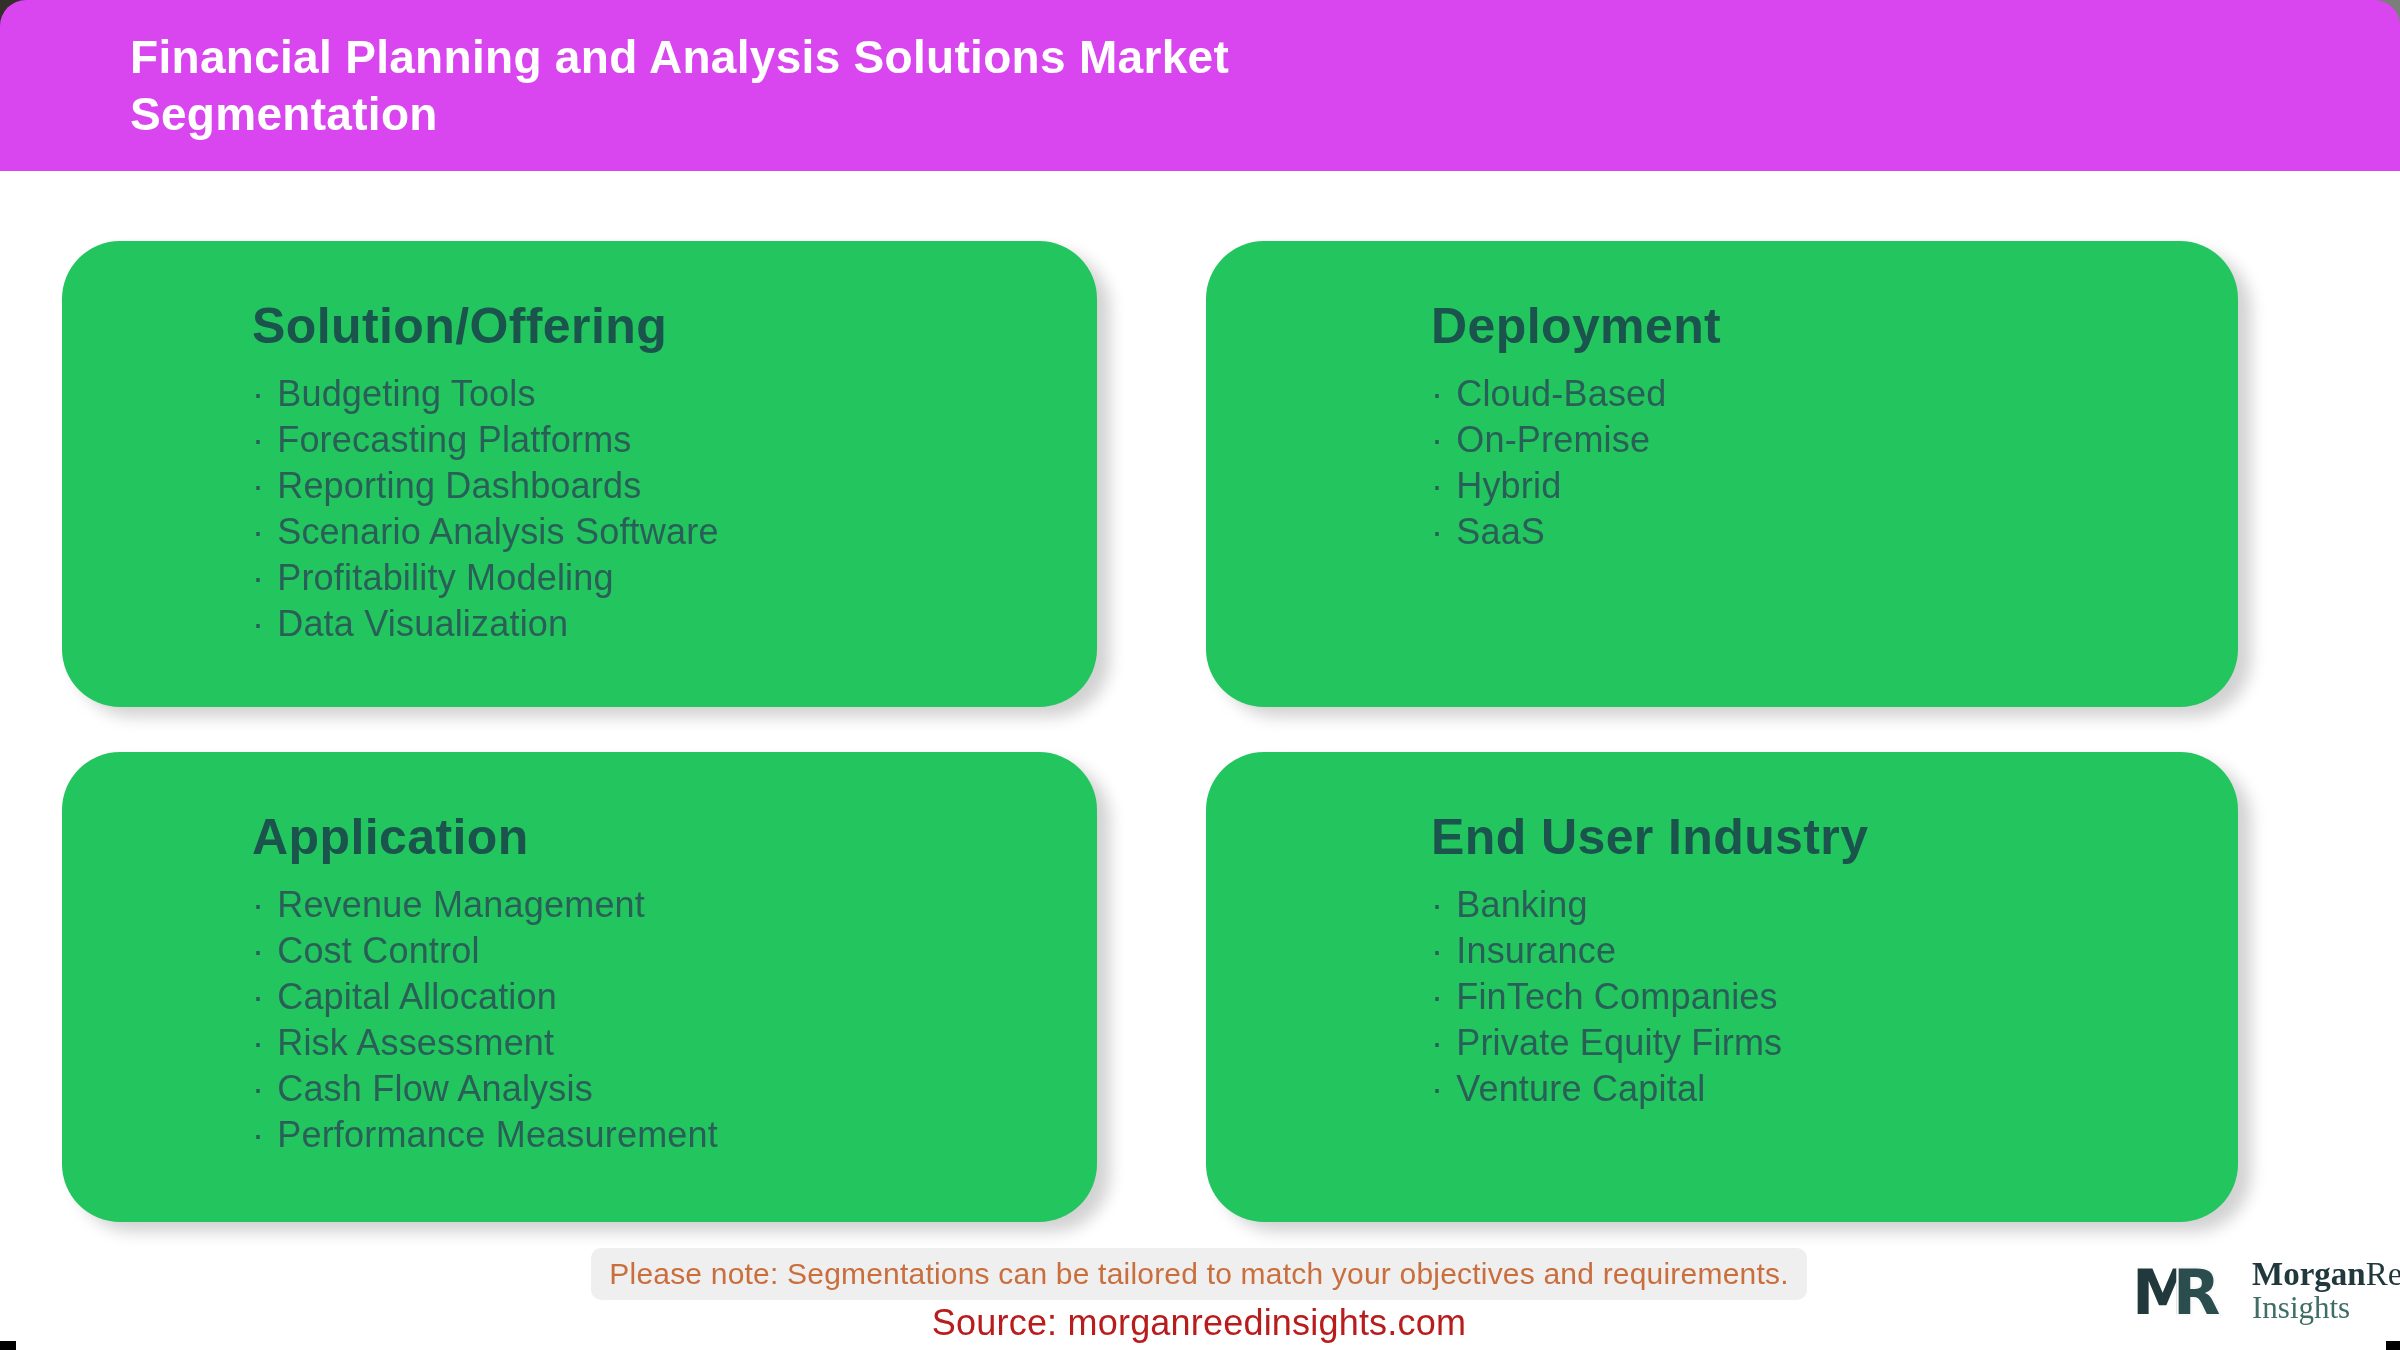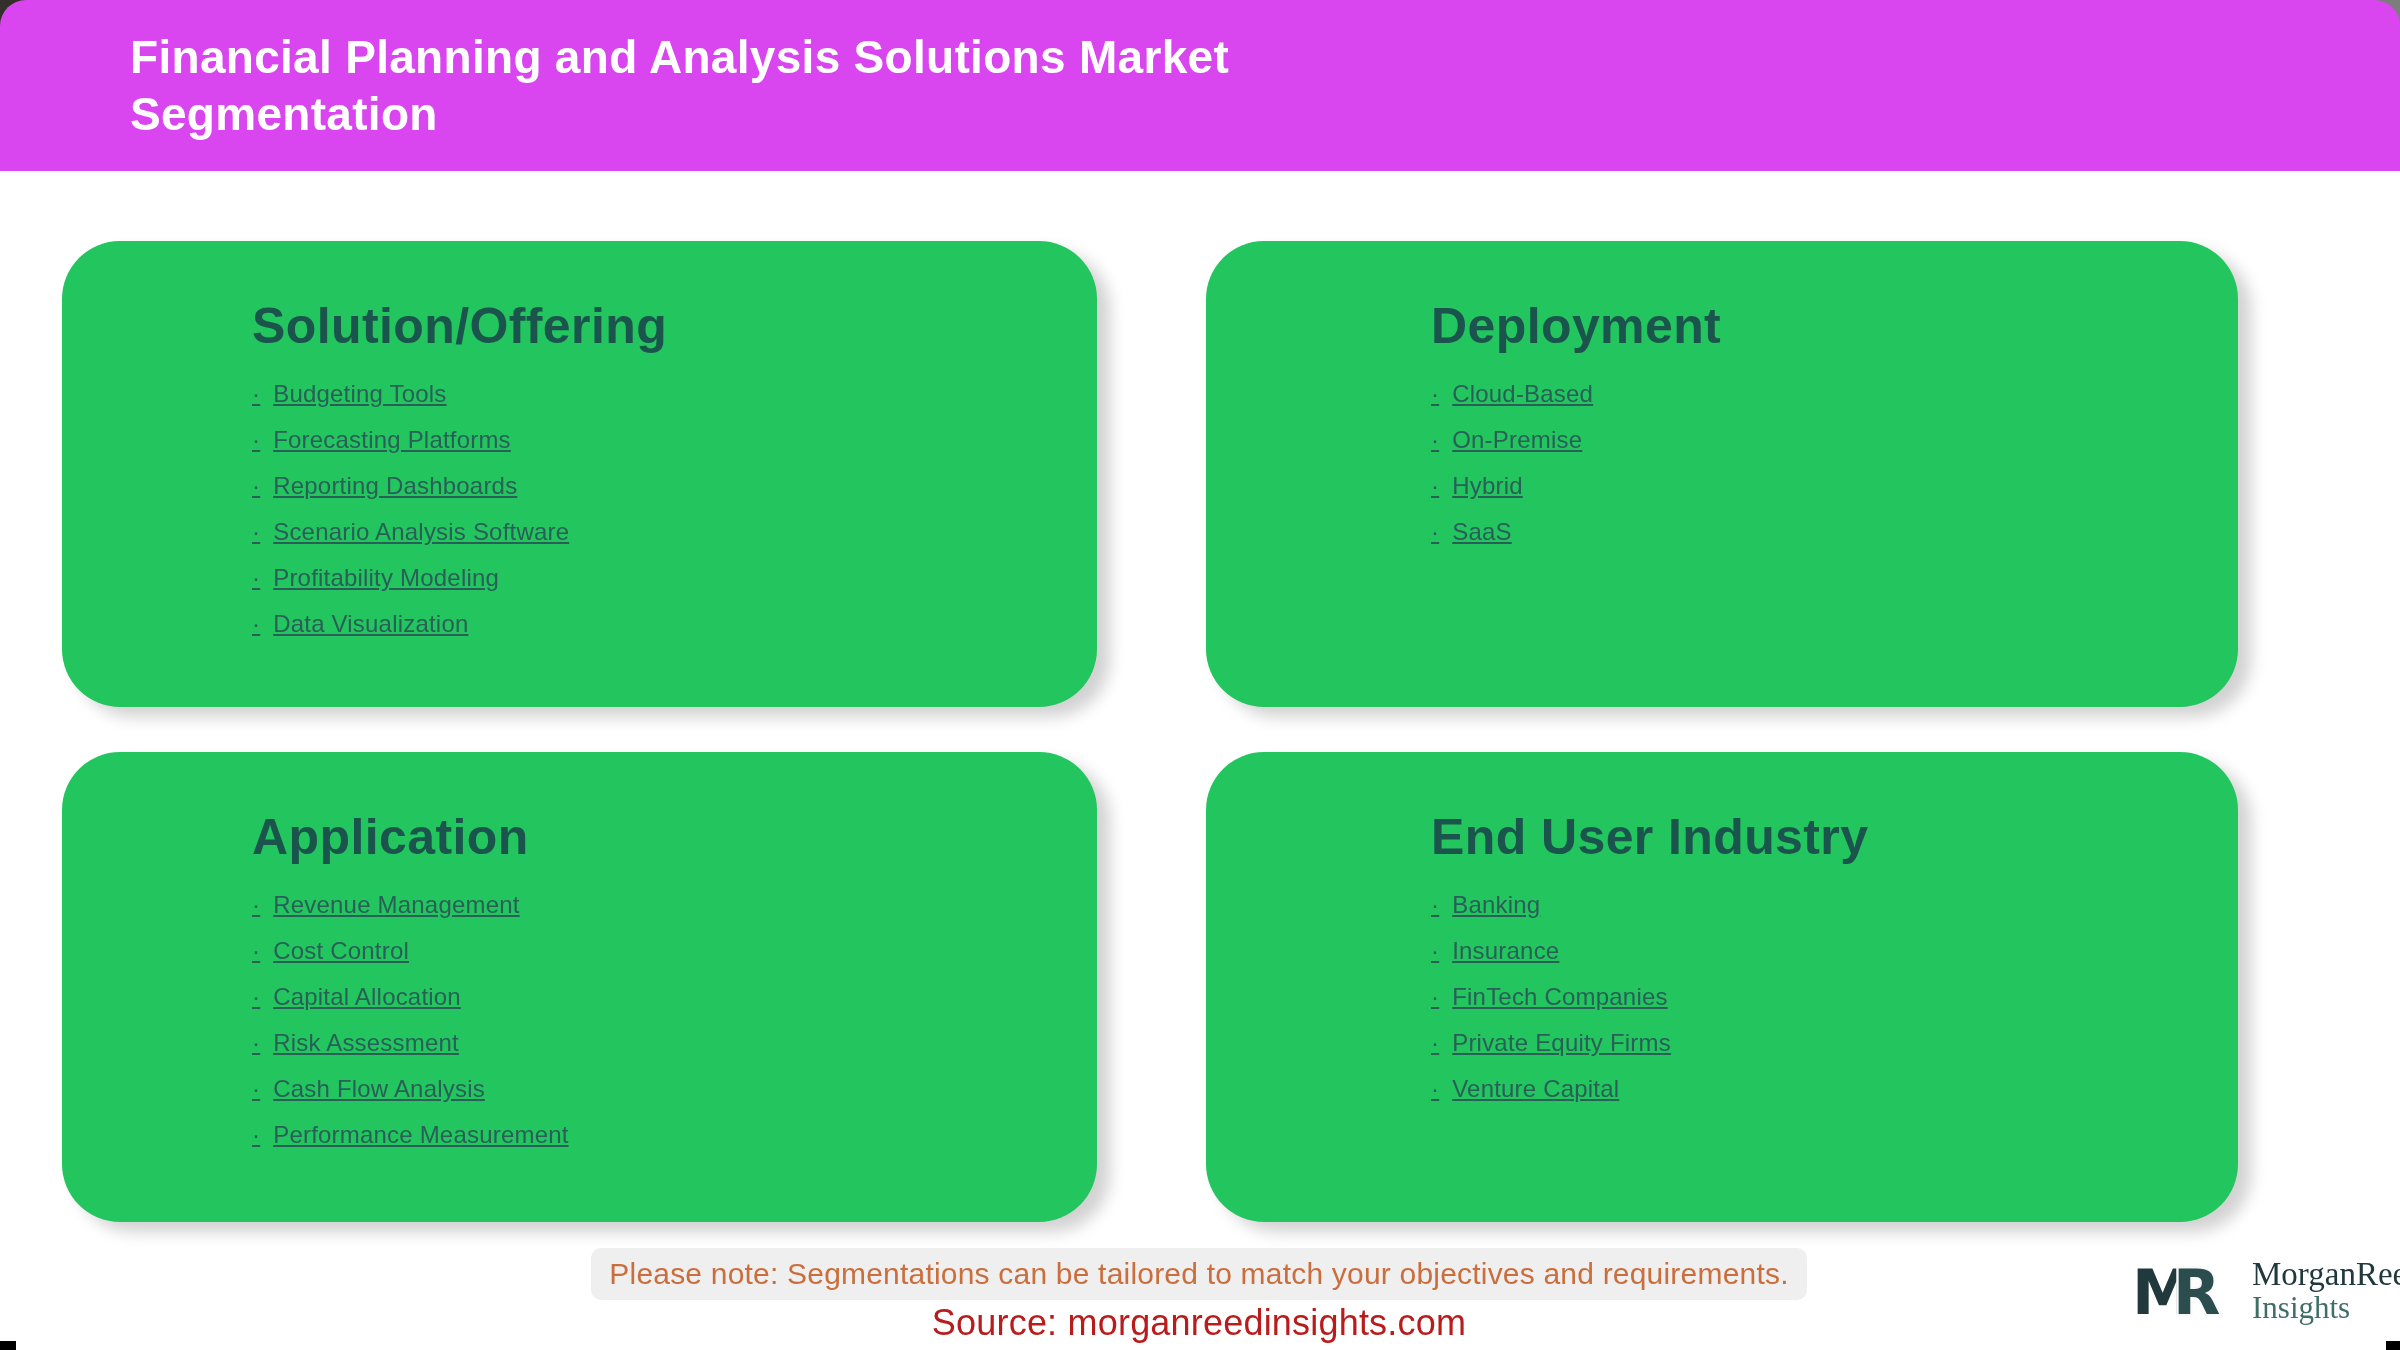--- a/index.html
+++ b/index.html
@@ -33,23 +33,22 @@
   .card.c3{left:62px;top:752px;width:1035px;height:470px;}
   .card.c4{left:1206px;top:752px;width:1032px;height:470px;}
   .card .inner{padding:56px 40px 0 190px;}
   .card.c2 .inner,.card.c4 .inner{padding-left:225px;}
   .card h2{
     margin:0 0 16px 0;font-size:50px;font-weight:bold;color:#1A544C;
     letter-spacing:0.4px;
   }
   .card ul{list-style:none;margin:0;padding:0;}
   .card li{
-    font-size:24px;line-height:46px;color:#2A5F58;letter-spacing:0.2px;
+    font-size:36px;line-height:46px;color:#2A5F58;letter-spacing:0.2px;
     font-weight:normal;
-    text-decoration:underline;
   }
   .card li::before{content:"·";margin-right:13px;}
 
   
   #note-bar{
     position:absolute;left:591px;top:1248px;width:1216px;height:52px;
     background:#EFEFEF;border-radius:10px;
     display:flex;align-items:center;justify-content:center;
     font-size:30px;color:#C96E3C;letter-spacing:0.2px;text-align:center;
   }
@@ -59,21 +58,21 @@
     font-size:36px;color:#b91c1c;letter-spacing:0.2px;
   }
 
   
   #logo{
     position:absolute;left:2132px;top:1258px;display:flex;align-items:center;
   }
   #logo .mark{width:112px;height:66px;flex:0 0 auto;}
   #logo .words{margin-left:8px;font-family:"Liberation Serif",serif;line-height:1.02;}
   #logo .line1{font-size:33px;color:#21393C;}
-  #logo .line1 .bold{font-weight:normal;text-align:center;}
+  #logo .line1 .bold{font-weight:bold;text-align:center;}
   #logo .line2{font-size:31px;color:#3E6E64;}
 
   
   .blk{position:absolute;background:#000;}
   .blk.bl{left:0;top:1341px;width:16px;height:9px;}
   .blk.br{left:2386px;top:1341px;width:14px;height:9px;}
 </style>
 </head>
 <body>
 

